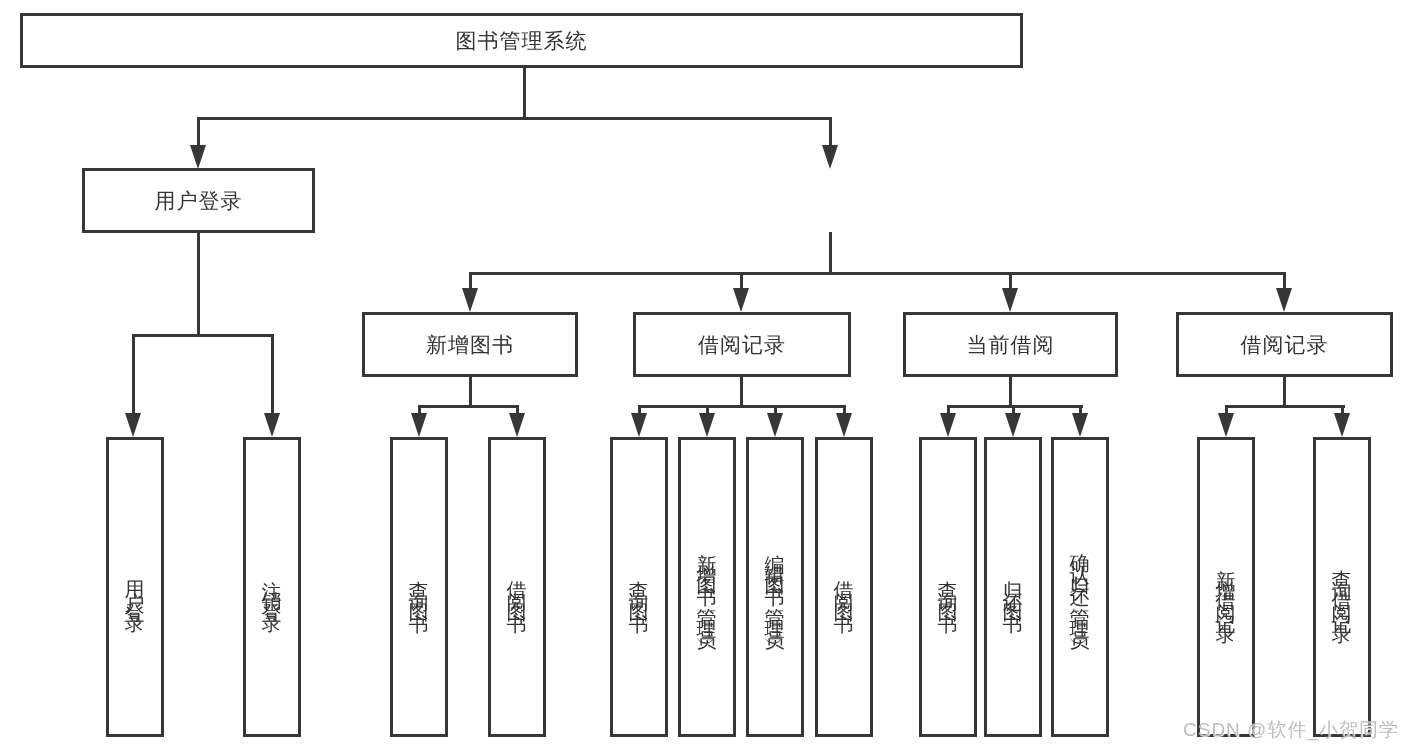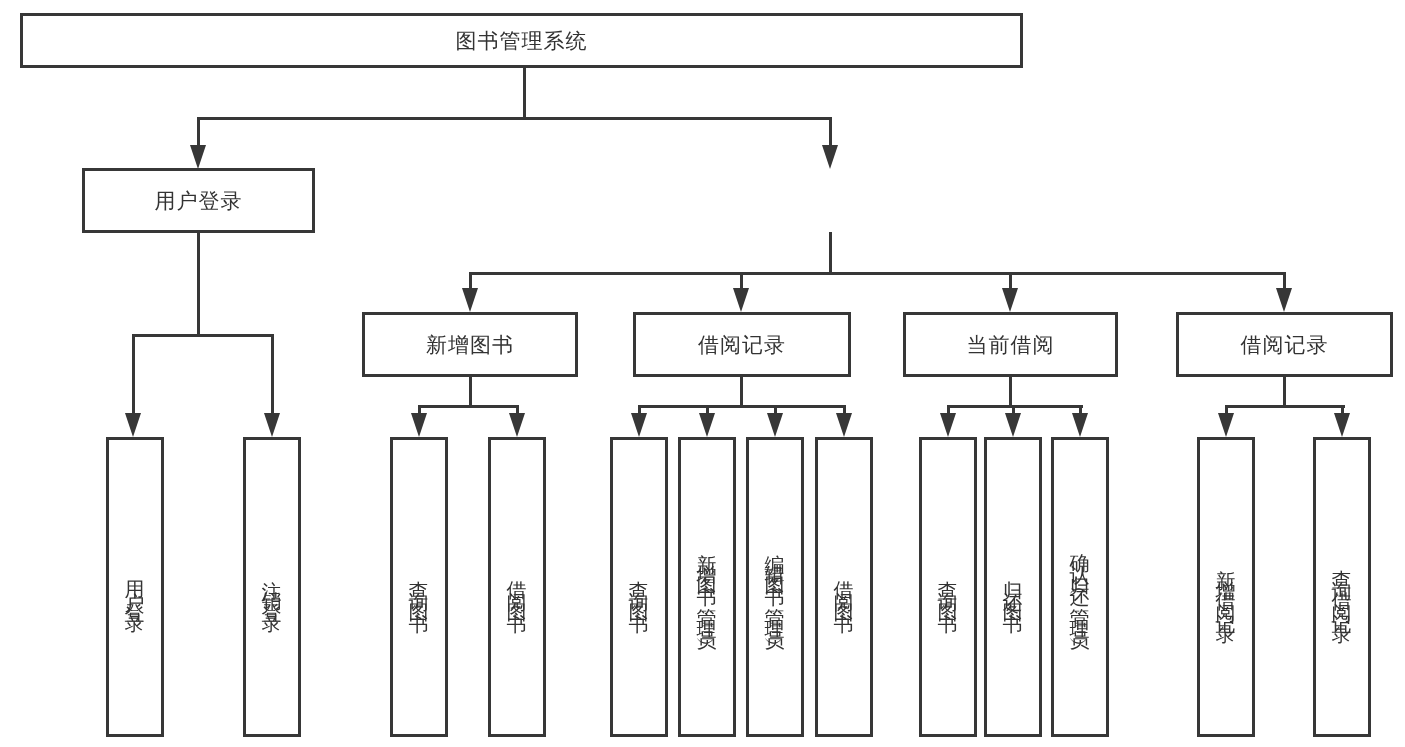--- a/index.html
+++ b/index.html
@@ -164,14 +164,15 @@
   <div class="box leaf" style="left:1051px;">
     <span class="vtext">确认归还（管理员）</span>
   </div>
   <div class="box leaf" style="left:1197px;">
     <span class="vtext">新增借阅记录</span>
   </div>
   <div class="box leaf" style="left:1313px;">
     <span class="vtext">查询借阅记录</span>
   </div>
 
+  <div class="watermark">CSDN @软件_小贺同学</div>
 
 </div>
 
 </body></html>

